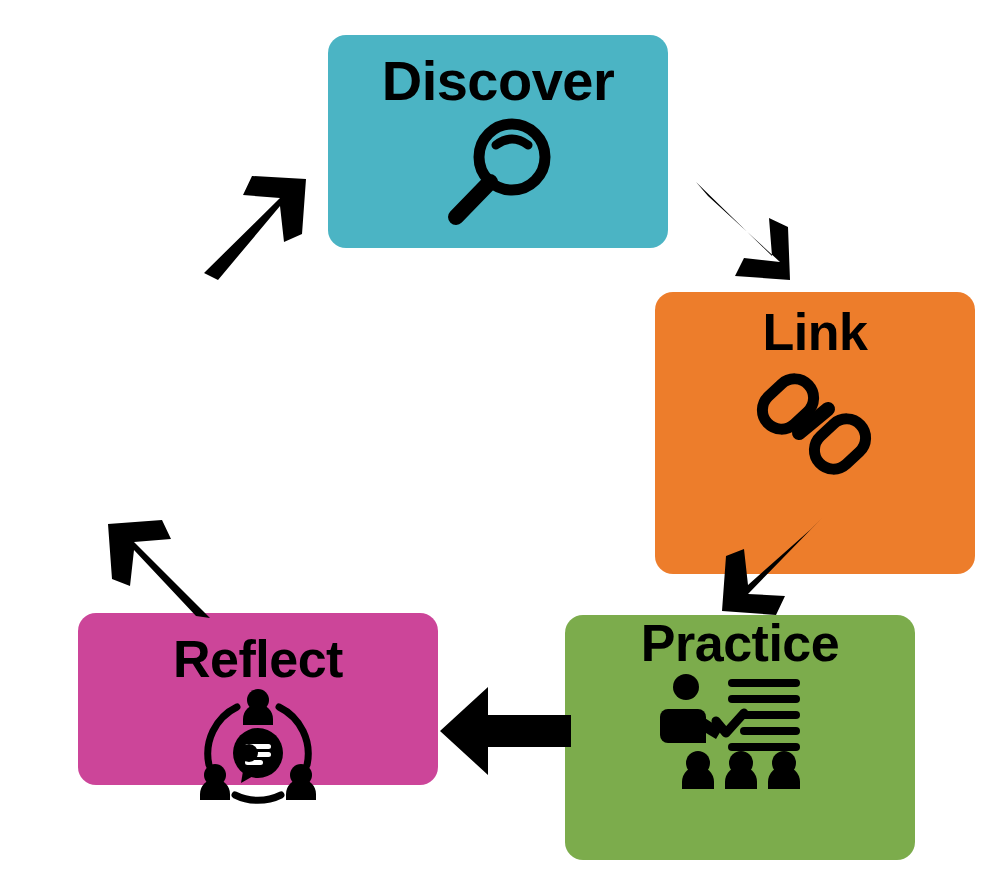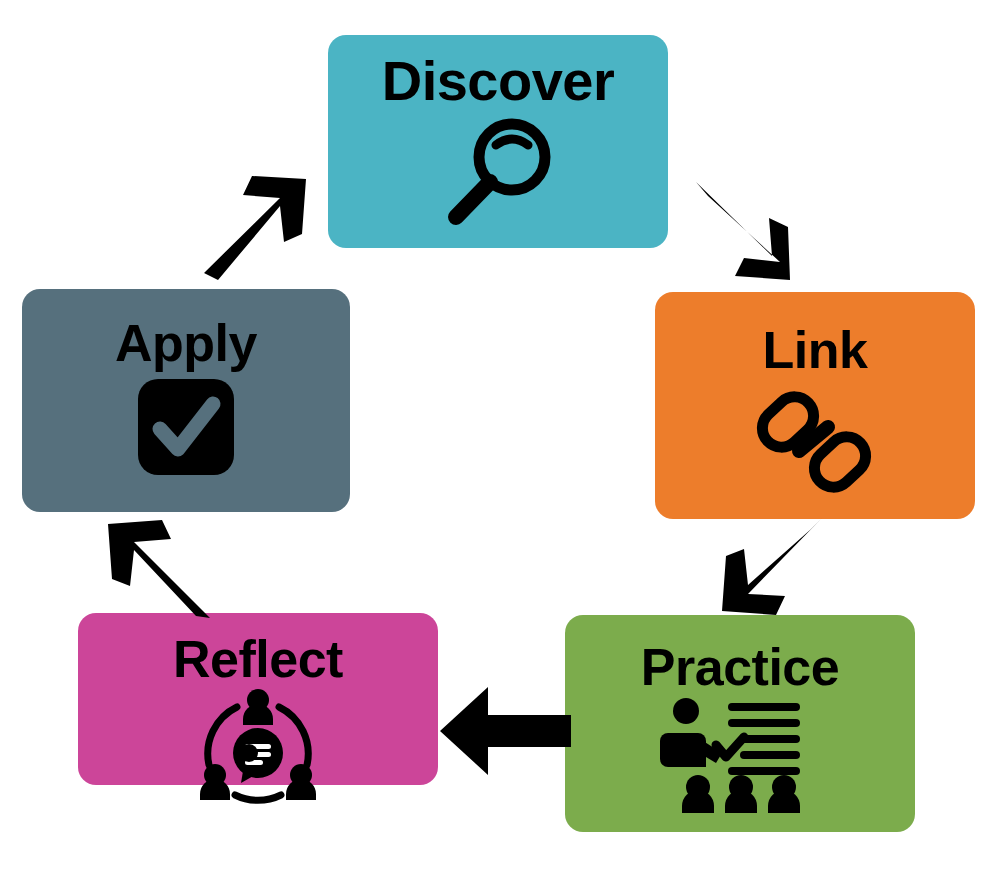--- a/index.html
+++ b/index.html
@@ -42,29 +42,29 @@
 
   
   #node-discover {
     left: 328px;  top: 35px;   width: 340px; height: 213px;
     padding-top: 18px;
   }
   #node-discover .node-label { font-size: 56px; }
   #node-discover .node-icon  { margin-top: 6px; }
 
   #node-link {
-    left: 655px;  top: 292px;  width: 320px; height: 227px;
-    padding-top: 32px;
+    left: 655px;  top: 292px;  width: 320px; height: 282px;
+    padding-top: 14px;
   }
   #node-link .node-label { font-size: 52px; }
   #node-link .node-icon  { margin-top: 6px; }
 
   #node-practice {
-    left: 565px;  top: 615px;  width: 350px; height: 217px;
-    padding-top: 26px;
+    left: 565px;  top: 615px;  width: 350px; height: 245px;
+    padding-top: 2px;
   }
   #node-practice .node-label { font-size: 52px; }
   #node-practice .node-icon  { margin-top: 4px; }
 
   #node-reflect {
     left: 78px;   top: 613px;  width: 360px; height: 172px;
     padding-top: 20px;
   }
   #node-reflect .node-label { font-size: 52px; }
   #node-reflect .node-icon  { margin-top: 2px; }
@@ -179,29 +179,20 @@
         <g fill="#ffffff">
           <rect x="52" y="57" width="26" height="5" rx="2.5"></rect>
           <rect x="52" y="65" width="26" height="5" rx="2.5"></rect>
           <rect x="52" y="73" width="18" height="5" rx="2.5"></rect>
         </g>
         <circle cx="56" cy="66" r="9" fill="#000"></circle>
       </svg>
     </div>
   </div>
 
-  <div class="node" id="node-apply" style="background-color: rgb(86, 112, 125);">
-    <div class="node-label" style="color: rgb(0, 0, 0);">Apply</div>
-    <div class="node-icon">
-      <svg width="100" height="100" viewBox="0 0 100 100" xmlns="http://www.w3.org/2000/svg">
-        <rect x="2" y="2" width="96" height="96" rx="20" fill="#000"></rect>
-        <path d="M24 52 L42 72 L77 27" fill="none" stroke="#56707d" stroke-width="15" stroke-linecap="round" stroke-linejoin="round"></path>
-      </svg>
-    </div>
-  </div>
 
   <div class="arrow" id="arrow-apply-discover">
     <svg width="120" height="115" viewBox="0 0 120 115" xmlns="http://www.w3.org/2000/svg">
       <path d="M8 105 L84 30 L47 27 L56 8 L110 11 L106 66 L88 74 L84 38 L22 112 z" fill="#000"></path>
     </svg>
   </div>
 
   <div class="arrow" id="arrow-discover-link">
     <svg width="115" height="115" viewBox="0 0 115 115" xmlns="http://www.w3.org/2000/svg">
       <path d="M6 10 L82 84 L79 46 L98 55 L100 108 L45 104 L54 86 L90 90 L18 24 z" fill="#000"></path>

